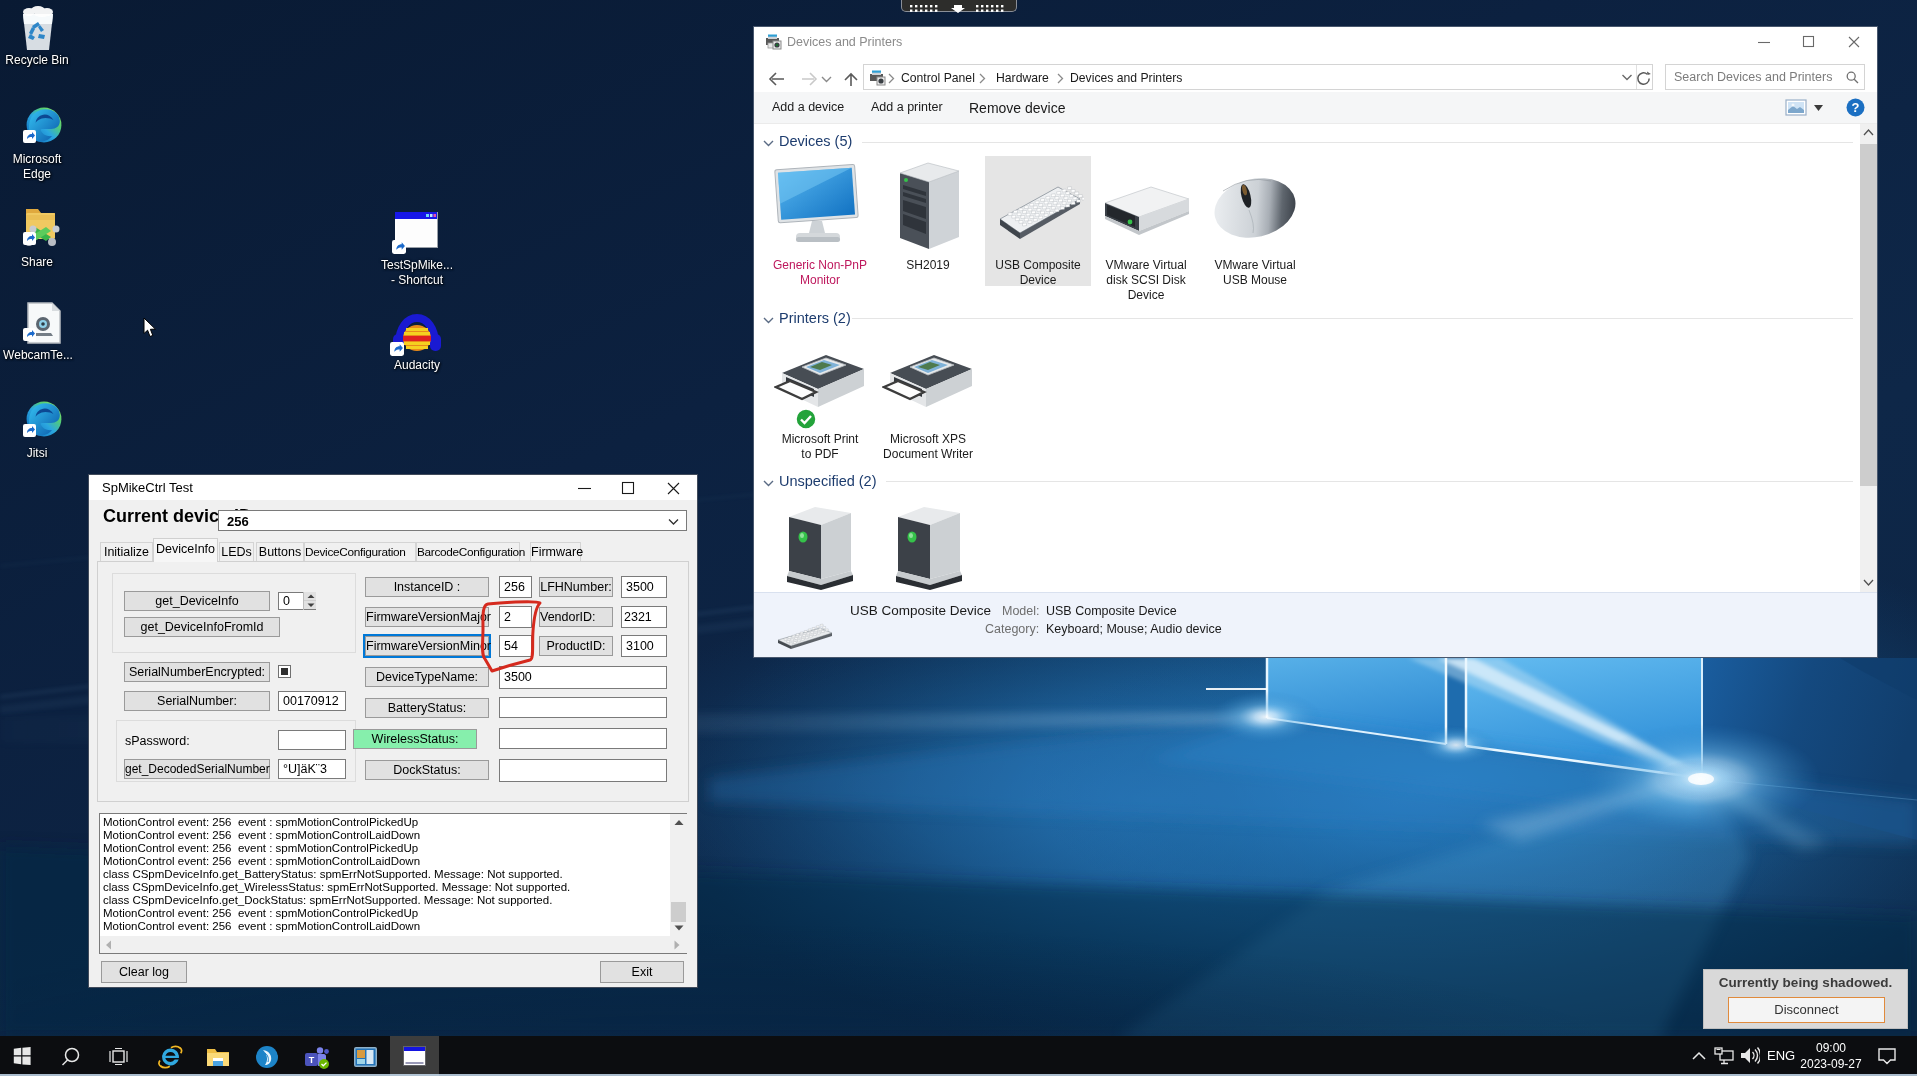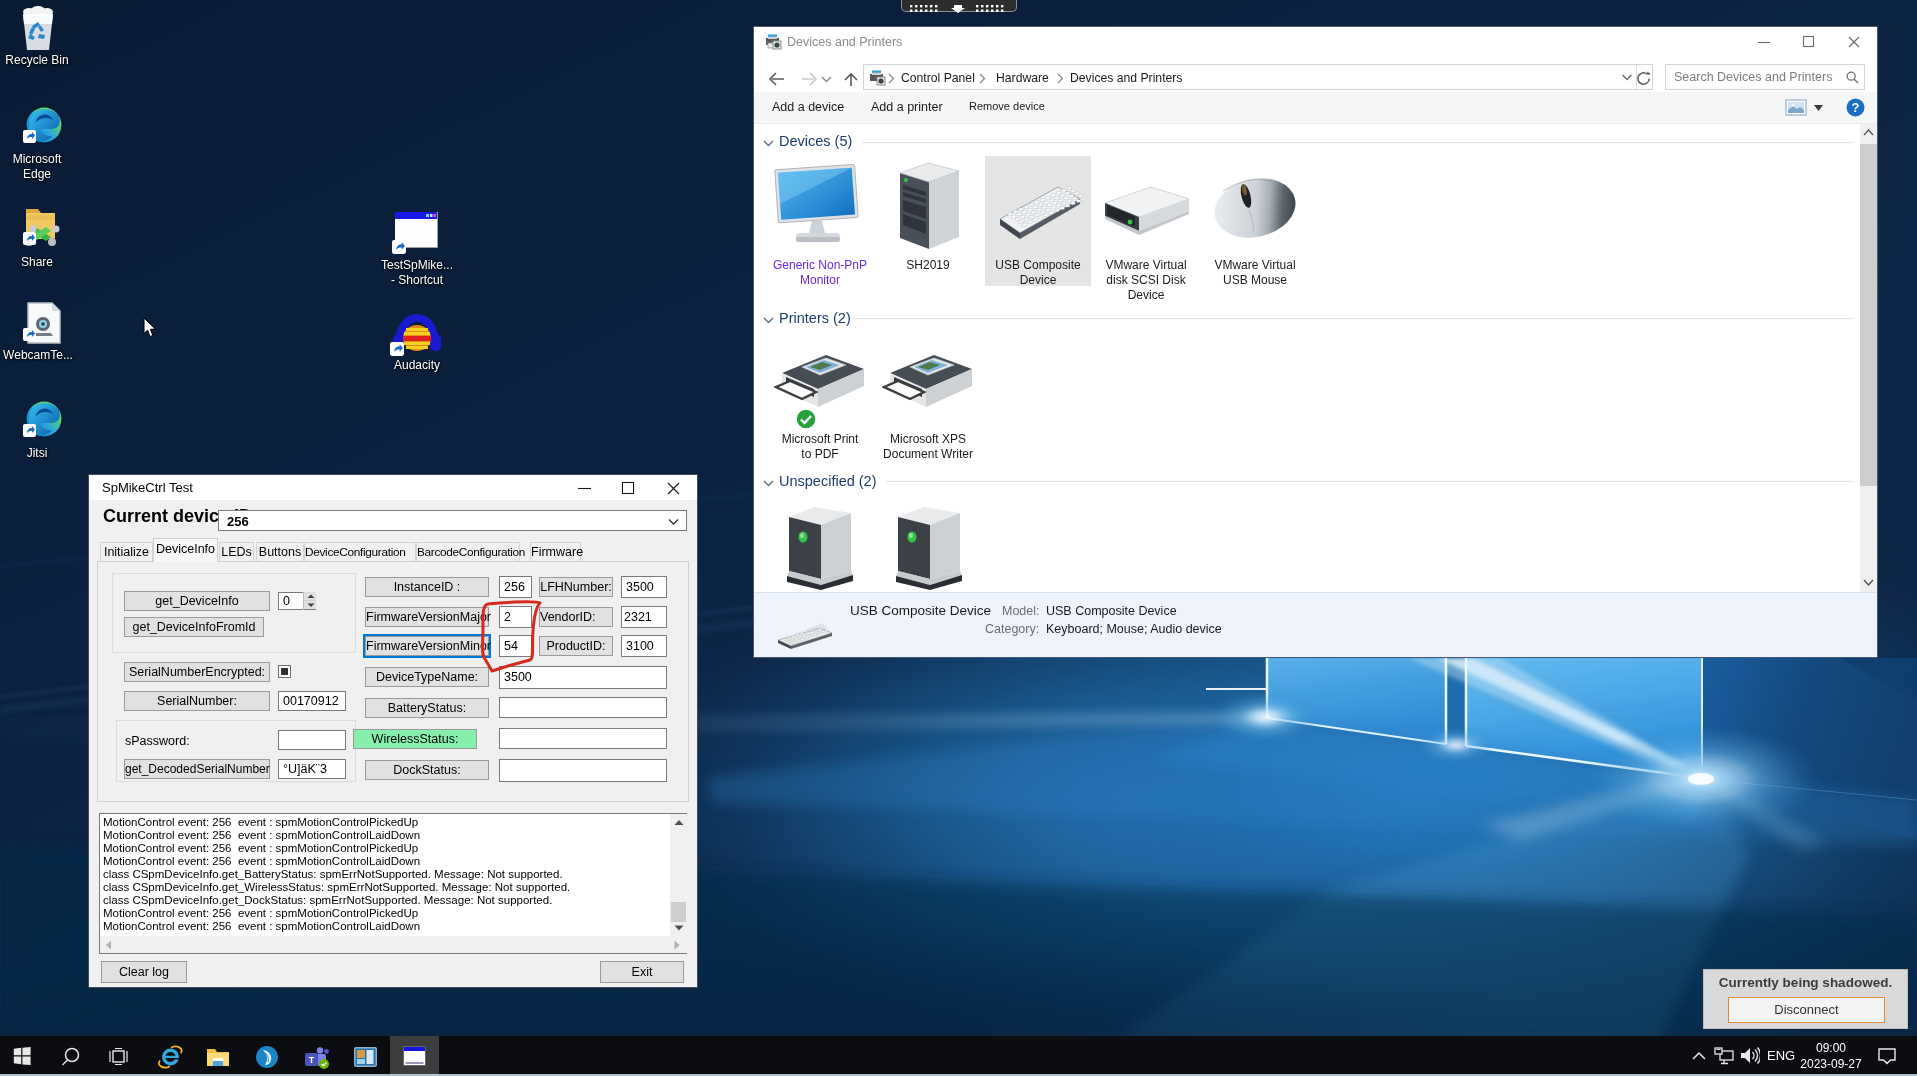--- a/index.html
+++ b/index.html
@@ -336,21 +336,21 @@
       <svg class="abs" style="left:180px;top:6px" width="13" height="13" viewBox="0 0 13 13">
           <circle cx="5.2" cy="5.2" r="4" stroke="#707070" stroke-width="1.3" fill="none"></circle>
           <line x1="8.2" y1="8.2" x2="12" y2="12" stroke="#707070" stroke-width="1.3"></line>
         </svg>
     </div>
   </div>
 
   <div class="abs" style="left:0;top:65px;width:100%;height:32px;background:#f5f6f7;border-bottom:1px solid #ebebeb">
     <span class="abs" style="left:18px;top:8px;font-size:12.5px;color:#1a1a1a">Add a device</span>
     <span class="abs" style="left:117px;top:8px;font-size:12.5px;color:#1a1a1a">Add a printer</span>
-    <span class="abs" style="left:215px;top:8px;font-size:11px;color:#1a1a1a">Remove device</span>
+    <span class="abs" style="left:215px;top:8px;font-size:14px;color:#1a1a1a">Remove device</span>
     <svg class="abs" style="left:1031px;top:7px" width="22" height="18" viewBox="0 0 22 18">
       <rect x="1" y="1" width="20" height="15" fill="#fff" stroke="#9ab0c8" stroke-width="1.2"></rect>
       <rect x="3" y="3" width="16" height="11" fill="#cfe3f5"></rect>
       <path d="M3 11 l5 -4 4 3 3 -2 4 3 v3 H3 z" fill="#7da7cc"></path>
       <circle cx="8" cy="6" r="1.5" fill="#f4f8fb"></circle>
     </svg>
     <svg class="abs" style="left:1060px;top:13px" width="10" height="7">
         <path d="M0 0 h9 l-4.5 6 z" fill="#3b3b3b"></path>
       </svg>
     <svg class="abs" style="left:1092px;top:6px" width="19" height="19" viewBox="0 0 19 19">
@@ -487,21 +487,21 @@
             <stop offset="1" stop-color="#3c424a"></stop>
           </linearGradient>
         </defs>
       <ellipse cx="46" cy="41" rx="41" ry="29" transform="rotate(-13 46 41)" fill="url(#mgrad)"></ellipse>
       <path d="M14 24 Q38 8 62 14" stroke="#8f969c" stroke-width="1" fill="none" opacity="0.6"></path>
       <ellipse cx="37" cy="29" rx="4.5" ry="12" transform="rotate(-14 37 29)" fill="#1e2125"></ellipse>
       <ellipse cx="35.5" cy="23" rx="2.2" ry="5.5" transform="rotate(-14 35.5 23)" fill="#7a5a30"></ellipse>
       <path d="M40 43 Q46 58 44 66" stroke="#9aa1a8" stroke-width="1" fill="none" opacity="0.5"></path>
     </svg>
 
-    <div class="icolabel" style="left:13px;top:231px;width:106px;color:#6d28d9;text-shadow:none;line-height:15px">Generic Non-PnP<br>Monitor</div>
+    <div class="icolabel" style="left:13px;top:231px;width:106px;color:#be185d;text-shadow:none;line-height:15px">Generic Non-PnP<br>Monitor</div>
     <div class="icolabel" style="left:121px;top:231px;width:106px;color:#1a1a1a;text-shadow:none;line-height:15px">SH2019</div>
     <div class="icolabel" style="left:231px;top:231px;width:106px;color:#1a1a1a;text-shadow:none;line-height:15px">USB Composite<br>Device</div>
     <div class="icolabel" style="left:339px;top:231px;width:106px;color:#1a1a1a;text-shadow:none;line-height:15px">VMware Virtual<br>disk SCSI Disk<br>Device</div>
     <div class="icolabel" style="left:448px;top:231px;width:106px;color:#1a1a1a;text-shadow:none;line-height:15px">VMware Virtual<br>USB Mouse</div>
 
     <svg class="abs" style="left:9px;top:289px" width="11" height="8">
         <path d="M1 2 l4.5 4.5 4.5 -4.5" stroke="#5a6b84" stroke-width="1.4" fill="none"></path>
       </svg>
     <span class="abs" style="left:25px;top:283px;font-size:14.5px;color:#1d3c6e">Printers (2)</span>
     <div class="abs" style="left:98px;top:291px;width:1001px;height:1px;background:#e5e5e5"></div>
@@ -637,21 +637,21 @@
   <div class="abs" style="left:130px;top:67px;width:35px;height:19px;background:#f0f0f0;border:1px solid #d4d4d4;border-bottom:none;text-align:center;font-size:12.5px;line-height:18px">LEDs</div>
   <div class="abs" style="left:167px;top:67px;width:48px;height:19px;background:#f0f0f0;border:1px solid #d4d4d4;border-bottom:none;text-align:center;font-size:12.5px;line-height:18px">Buttons</div>
   <div class="abs" style="left:215px;top:67px;width:112px;height:19px;background:#f0f0f0;border:1px solid #d4d4d4;border-bottom:none;font-size:11.8px;line-height:18px;letter-spacing:-0.3px">DeviceConfiguration</div>
   <div class="abs" style="left:327px;top:67px;width:104px;height:19px;background:#f0f0f0;border:1px solid #d4d4d4;border-bottom:none;text-align:center;font-size:11.8px;line-height:18px;letter-spacing:-0.3px">BarcodeConfiguration</div>
   <div class="abs" style="left:441px;top:67px;width:51px;height:19px;background:#f0f0f0;border:1px solid #d4d4d4;border-bottom:none;text-align:center;font-size:12.5px;line-height:18px">Firmware</div>
 
   <div class="abs" style="left:23px;top:98px;width:244px;height:80px;border:1px solid #dcdcdc"></div>
   <div class="abs" style="left:27px;top:245px;width:240px;height:62px;border:1px solid #dcdcdc"></div>
 
   <div class="abs" style="left:35px;top:116px;width:146px;height:20px;background:#e1e1e1;border:1px solid #9a9a9a;text-align:center;font-size:12.5px;line-height:18px;">get_DeviceInfo</div>
-  <div class="abs" style="left:35px;top:142px;width:140px;height:20px;background:#e1e1e1;border:1px solid #9a9a9a;text-align:center;font-size:12.5px;line-height:18px;">get_DeviceInfoFromId</div>
+  <div class="abs" style="left:35px;top:142px;width:156px;height:20px;background:#e1e1e1;border:1px solid #9a9a9a;text-align:center;font-size:12.5px;line-height:18px;">get_DeviceInfoFromId</div>
   <div class="abs" style="left:189px;top:117px;width:38px;height:18px;background:#fff;border:1px solid #7a7a7a;font-size:12.5px;line-height:16px;padding-left:4px;white-space:nowrap;overflow:hidden">0</div>
   <div class="abs" style="left:214px;top:117px;width:13px;height:18px;border-left:1px solid #bdbdbd">
     <div class="abs" style="left:0;top:0;width:12px;height:9px;background:#e1e1e1;border-bottom:1px solid #cfcfcf"></div>
     <div class="abs" style="left:0;top:9px;width:12px;height:8px;background:#e1e1e1"></div>
     <svg class="abs" style="left:2.5px;top:2px" width="8" height="5">
         <path d="M0.5 4 l3.5 -3.5 3.5 3.5" fill="#404040"></path>
       </svg>
     <svg class="abs" style="left:2.5px;top:11px" width="8" height="5">
         <path d="M0.5 0.5 l3.5 3.5 3.5 -3.5" fill="#404040"></path>
       </svg>

